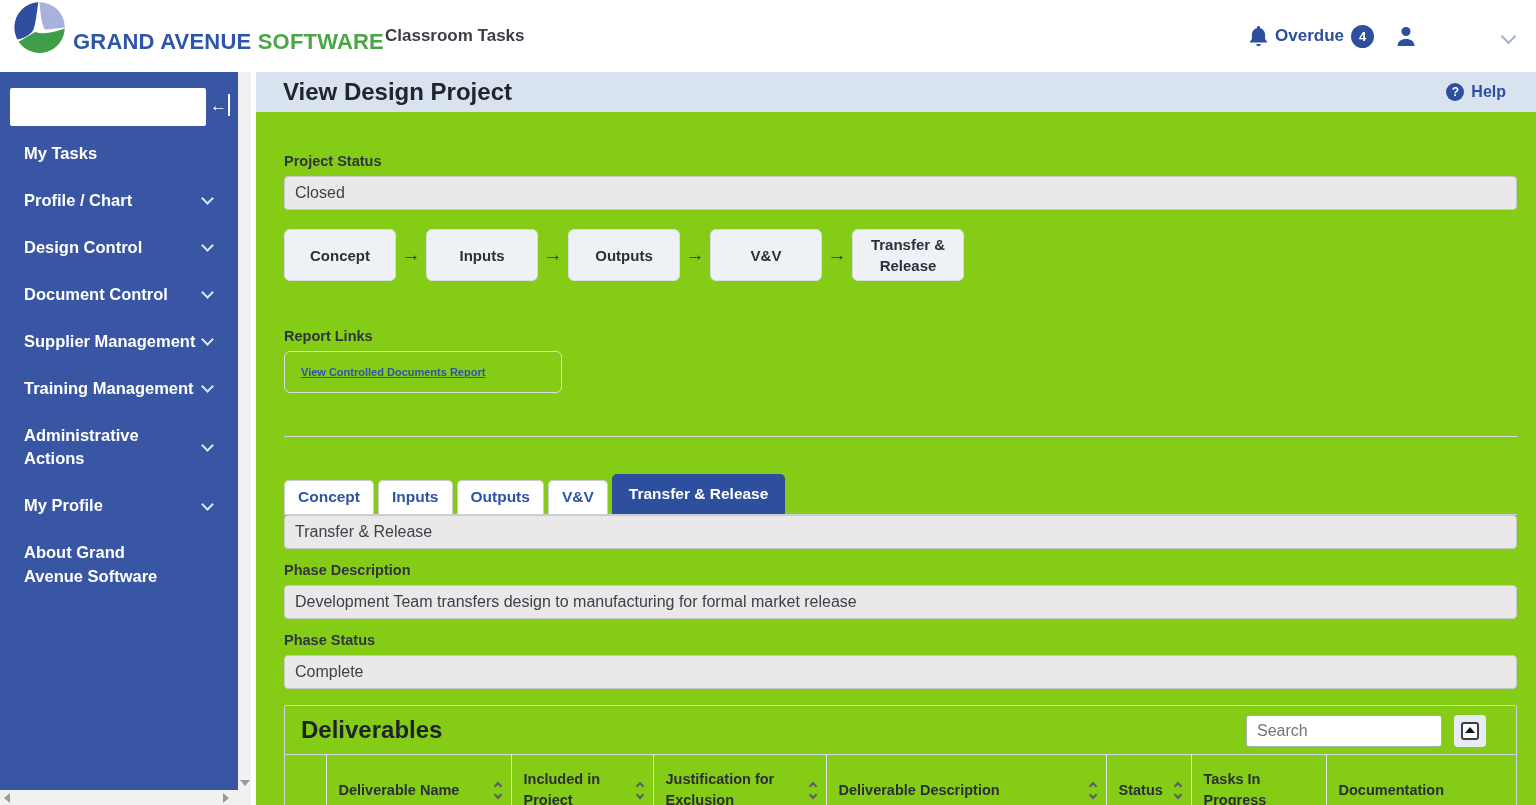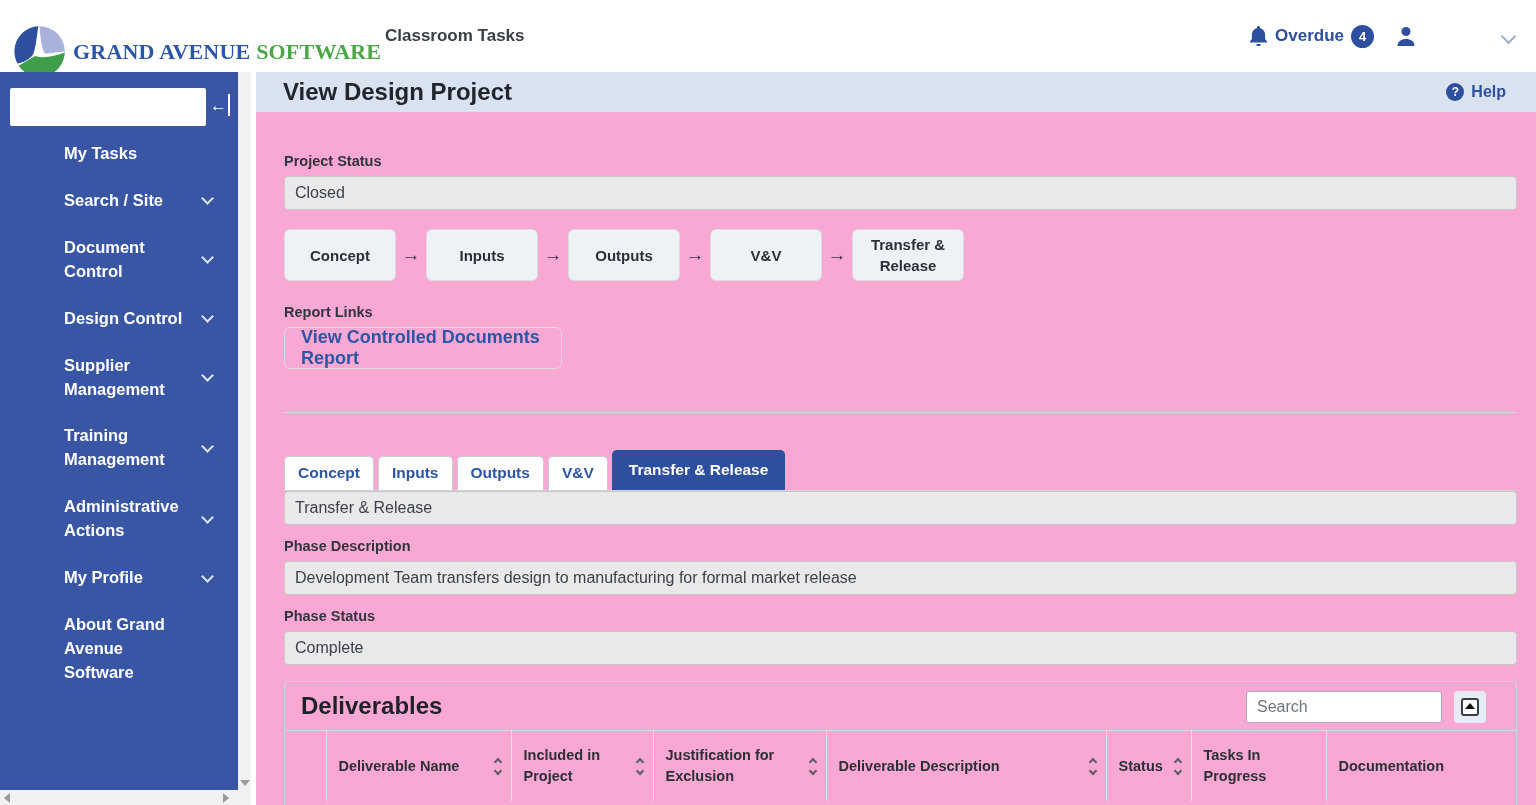--- a/index.html
+++ b/index.html
@@ -1,19 +1,19 @@
 <!DOCTYPE html>
 <html><head>
 <meta charset="utf-8">
 <style>
   * { margin:0; padding:0; box-sizing:border-box; }
   html,body { width:1536px; height:805px; overflow:hidden; background:#fff;
     font-family:"Liberation Sans", sans-serif; }
   .topbar { position:absolute; left:0; top:0; width:1536px; height:72px; background:#fff; }
-  .brand { position:absolute; left:12px; top:24px; display:flex; align-items:center;font-family:Liberation Serif, serif; }
+  .brand { position:absolute; left:12px; top:0; display:flex; align-items:flex-end; }
   .logo { width:55px; height:55px; }
   .brand-text { margin-left:6px; font-size:22px; font-weight:bold; letter-spacing:.2px; }
   .brand-blue { color:#2d55a8; }
   .brand-green { color:#4aa647; font-weight:600; }
   .site-title { position:absolute; left:385px; top:26px; font-size:17px; font-weight:bold; color:#3a3f47; }
   .top-right { position:absolute; right:0; top:0; height:72px; display:flex; align-items:center; }
   .overdue-group { display:flex; align-items:center; gap:7px; color:#2d4f9e; font-weight:bold; font-size:17px; }
   .badge { width:23px; height:23px; border-radius:50%; background:#2d4f9e; color:#fff;
     font-size:13px; font-weight:bold; display:flex; align-items:center; justify-content:center; }
   .person { margin-left:22px; }
@@ -21,60 +21,60 @@
   .top-chevron::after { content:""; position:absolute; left:1px; top:2px; width:9px; height:9px;
     border:solid #9fb0cc; border-width:0 2px 2px 0; transform:rotate(45deg); }
 
   
   .sidebar { position:absolute; left:0; top:72px; width:238px; height:718px; background:#3956a5; }
   .sidebar-search { position:absolute; left:10px; top:16px; width:196px; height:38px;
     border:none; border-radius:2px; background:#fff; font-size:15px; padding:0 8px; outline:none; }
   .collapse-handle { position:absolute; left:210px; top:22px; color:#fff; display:flex; align-items:center; cursor:pointer; }
   .collapse-arrow { font-size:17px; line-height:1; }
   .collapse-bar { width:2px; height:22px; background:#fff; margin-left:1px; }
-  .nav { position:absolute; left:0; top:70px; width:238px; list-style:none;padding-left:40px; }
+  .nav { position:absolute; left:0; top:70px; width:238px; list-style:none; }
   .nav li { display:flex; align-items:center; justify-content:space-between;
     padding:0 26px 0 24px; margin-bottom:23px; color:#fff; font-size:16.5px; font-weight:bold;
     line-height:1.45; cursor:pointer; }
   .nav-chev { width:9px; height:9px; border:solid #dfe5f2; border-width:0 2px 2px 0;
     transform:rotate(45deg); flex:none; margin-top:-4px; }
   
   .vscroll { position:absolute; left:238px; top:72px; width:13px; height:718px; background:#f1f1f1; }
   .vscroll .arr-down { position:absolute; left:2px; bottom:4px; width:0; height:0;
     border-left:5px solid transparent; border-right:5px solid transparent; border-top:6px solid #9a9a9a; }
   .hscroll { position:absolute; left:0; top:790px; width:251px; height:15px; background:#f1f1f1; }
   .hscroll .arr-left { position:absolute; left:4px; top:3px; width:0; height:0;
     border-top:5px solid transparent; border-bottom:5px solid transparent; border-right:6px solid #9a9a9a; }
   .hscroll .arr-right { position:absolute; right:22px; top:3px; width:0; height:0;
     border-top:5px solid transparent; border-bottom:5px solid transparent; border-left:6px solid #9a9a9a; }
 
   
-  .main { position:absolute; left:256px; top:72px; width:1280px; height:733px; background:#f9a8d4; overflow:hidden; }
+  .main { position:absolute; left:256px; top:72px; width:1280px; height:733px; background:#84cc16; overflow:hidden; }
   .page-header { height:40px; background:#d9e2ef; display:flex; align-items:center; justify-content:space-between;
     padding:0 30px 0 27px; }
   .page-title { font-size:24px; font-weight:bold; color:#21252e; }
   .help { display:flex; align-items:center; gap:7px; color:#2d4f9e; font-size:16px; font-weight:600; cursor:pointer; }
   .help-q { width:18px; height:18px; border-radius:50%; background:#2d4f9e; color:#fff; font-size:12px;
     font-weight:bold; display:flex; align-items:center; justify-content:center; }
   .content { padding:10px 19px 0 28px; }
   .field-label { font-size:14.5px; font-weight:bold; color:#30353d; margin-bottom:7px;margin-top:31px; }
   .field-input { width:100%; height:34px; background:#e9e9e9; border:1px solid #c9c9c9; border-radius:4px;
     font-size:16px; color:#3c4149; padding:0 10px; font-family:"Liberation Sans",sans-serif; }
   .mt { margin-top:13px; }
 
   .flow { display:flex; align-items:center; margin-top:19px; }
   .flow-box { width:112px; min-height:52px; background:#eef1f5; border:1px solid #d9dde2; border-radius:6px;
     display:flex; align-items:center; justify-content:center; text-align:center;
     font-size:15px; font-weight:600; color:#2b3138; padding:4px 8px; line-height:1.4; }
   .flow-arrow { width:30px; text-align:center; font-size:19px; color:#32373e; flex:none; }
 
-  .report-label { margin-top:23px; }
+  .report-label { margin-top:47px; }
   .report-box { margin-top:7px; width:278px; height:42px; border:1px solid #d9dce1; border-radius:6px;
     display:flex; align-items:center; padding:0 16px; }
-  .report-link { color:#2d55a5; font-size:18px; font-weight:600; cursor:pointer; }
+  .report-link { color:#2d55a5; font-size:11px; font-weight:600; text-decoration:underline; cursor:pointer; }
 
   .divider { margin-top:43px; border-top:1px solid #d9d9d9; }
 
   .tabs { margin-top:37px; display:flex; align-items:flex-end; border-bottom:1px solid #cfd3d8; }
   .tab { background:#fff; border:1px solid #c9cdd2; border-bottom:none; border-radius:5px 5px 0 0;
     color:#2d55a5; font-size:15.5px; font-weight:bold; padding:7px 13px 8px; margin-right:4px;
     cursor:pointer; font-family:"Liberation Sans",sans-serif; }
   .tab.active { background:#2d4f9e; border-color:#2d4f9e; color:#fff; padding:10px 16px 11px; }
 
   .phase-label { margin-top:17px; }
@@ -142,29 +142,29 @@
   <input class="sidebar-search" type="text" style="">
   <div class="collapse-handle">
     <span class="collapse-arrow">←</span>
     <span class="collapse-bar"></span>
   </div>
   <ul class="nav">
     <li>
       <span>My Tasks</span>
       </li>
     <li>
-      <span>Search / Site</span>
+      <span>Profile / Chart</span>
+      <span class="nav-chev"></span>
+      </li>
+    <li>
+      <span>Design Control</span>
       <span class="nav-chev"></span>
       </li>
     <li>
       <span>Document Control</span>
-      <span class="nav-chev"></span>
-      </li>
-    <li>
-      <span>Design Control</span>
       <span class="nav-chev"></span>
       </li>
     <li>
       <span>Supplier Management</span>
       <span class="nav-chev"></span>
       </li>
     <li>
       <span>Training Management</span>
       <span class="nav-chev"></span>
       </li>

